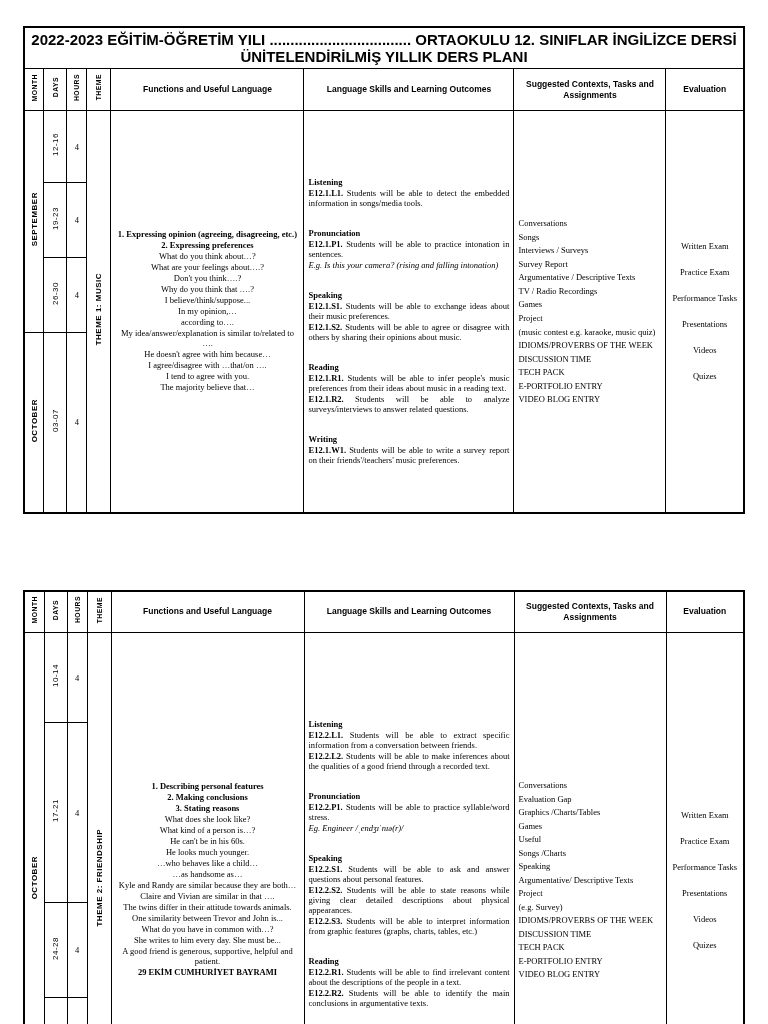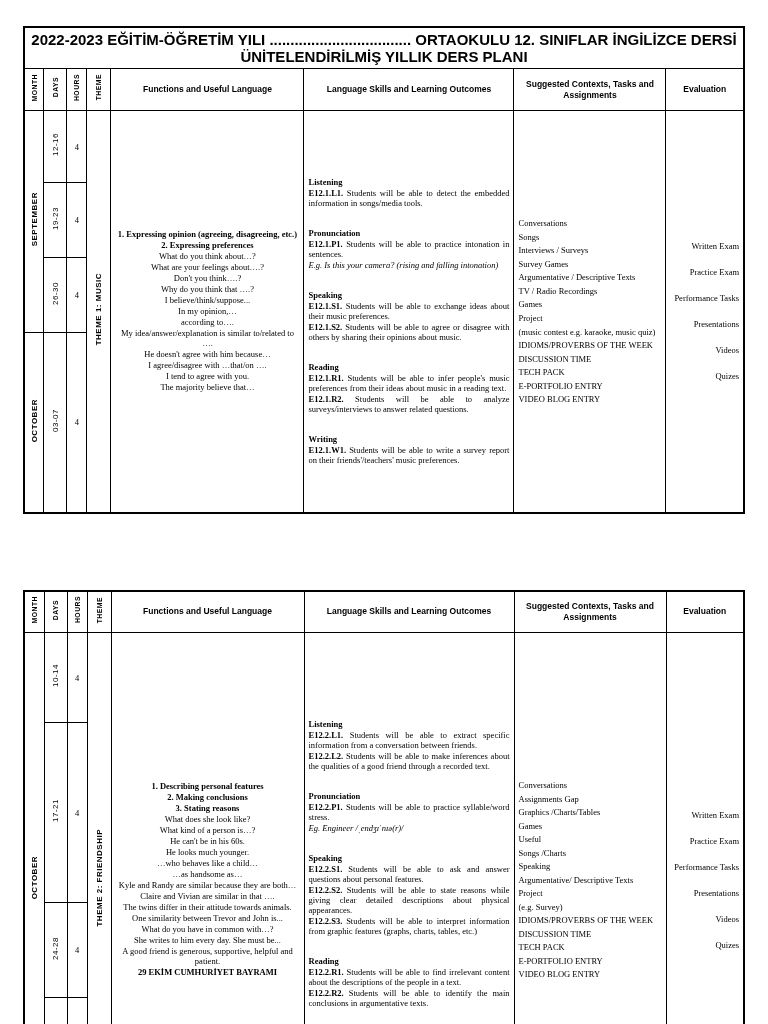--- a/index.html
+++ b/index.html
@@ -29,21 +29,21 @@
   td.content { font-size:8.5px; line-height:1.18; vertical-align:middle; padding:3px 4px; }
   .li { margin-bottom:1px; }
   .bold { font-weight:bold; }
   .boldline { font-weight:normal; }
   .ital { font-style:italic; }
   .gap { margin-top:1px; }
   .shead { font-weight:bold; margin-top:20px; }
   td.fn .li { text-align:center; }
   td.sk .li { text-align:justify; }
   td.cx .li { margin:3.5px 0; }
-  td.ev .li { text-align:right; margin:16px 0; }
+  td.ev .li { text-align:center; margin:16px 0; }
 
   .r1a{height:72px}.r1b{height:75px}.r1c{height:75px}.r1d{height:180px}
   .r2a{height:90px}.r2b{height:180px}.r2c{height:95px}.r2d{height:130px}
 </style>
 </head>
 <body>
 
 <div class="sheet">
   <table class="plan">
     <colgroup>
@@ -103,21 +103,21 @@
             <div class="li shead">Reading</div>
             <div class="li"><b>E12.1.R1. </b>Students will be able to infer people's music preferences from their ideas about music in a reading text.</div>
             <div class="li"><b>E12.1.R2. </b>Students will be able to analyze surveys/interviews to answer related questions.</div>
             <div class="li shead">Writing</div>
             <div class="li"><b>E12.1.W1. </b>Students will be able to write a survey report on their friends'/teachers' music preferences.</div>
           </td>
         <td class="content cx" rowspan="4">
             <div class="li">Conversations</div>
             <div class="li">Songs</div>
             <div class="li">Interviews / Surveys</div>
-            <div class="li">Survey Games</div>
+            <div class="li">Survey Report</div>
             <div class="li">Argumentative / Descriptive Texts</div>
             <div class="li">TV / Radio Recordings</div>
             <div class="li">Games</div>
             <div class="li">Project</div>
             <div class="li">(music contest e.g. karaoke, music quiz)</div>
             <div class="li">IDIOMS/PROVERBS OF THE WEEK</div>
             <div class="li">DISCUSSION TIME</div>
             <div class="li">TECH PACK</div>
             <div class="li">E-PORTFOLIO ENTRY</div>
             <div class="li">VIDEO BLOG ENTRY</div>
@@ -207,21 +207,21 @@
             <div class="li"><b>E12.2.S2. </b>Students will be able to state reasons while giving clear detailed descriptions about physical appearances.</div>
             <div class="li"><b>E12.2.S3. </b>Students will be able to interpret information from graphic features (graphs, charts, tables, etc.)</div>
             <div class="li shead">Reading</div>
             <div class="li"><b>E12.2.R1. </b>Students will be able to find irrelevant content about the descriptions of the people in a text.</div>
             <div class="li"><b>E12.2.R2. </b>Students will be able to identify the main conclusions in argumentative texts.</div>
             <div class="li shead">Writing</div>
             <div class="li"><b>E12.2.W1. </b>Students will be able to write an opinion essay about qualities of a good friend by stating reasons.</div>
           </td>
         <td class="content cx" rowspan="4">
             <div class="li">Conversations</div>
-            <div class="li">Assignments Gap</div>
+            <div class="li">Evaluation Gap</div>
             <div class="li">Graphics /Charts/Tables</div>
             <div class="li">Games</div>
             <div class="li">Useful</div>
             <div class="li">Songs /Charts</div>
             <div class="li">Speaking</div>
             <div class="li">Argumentative/ Descriptive Texts</div>
             <div class="li">Project</div>
             <div class="li">(e.g. Survey)</div>
             <div class="li">IDIOMS/PROVERBS OF THE WEEK</div>
             <div class="li">DISCUSSION TIME</div>

